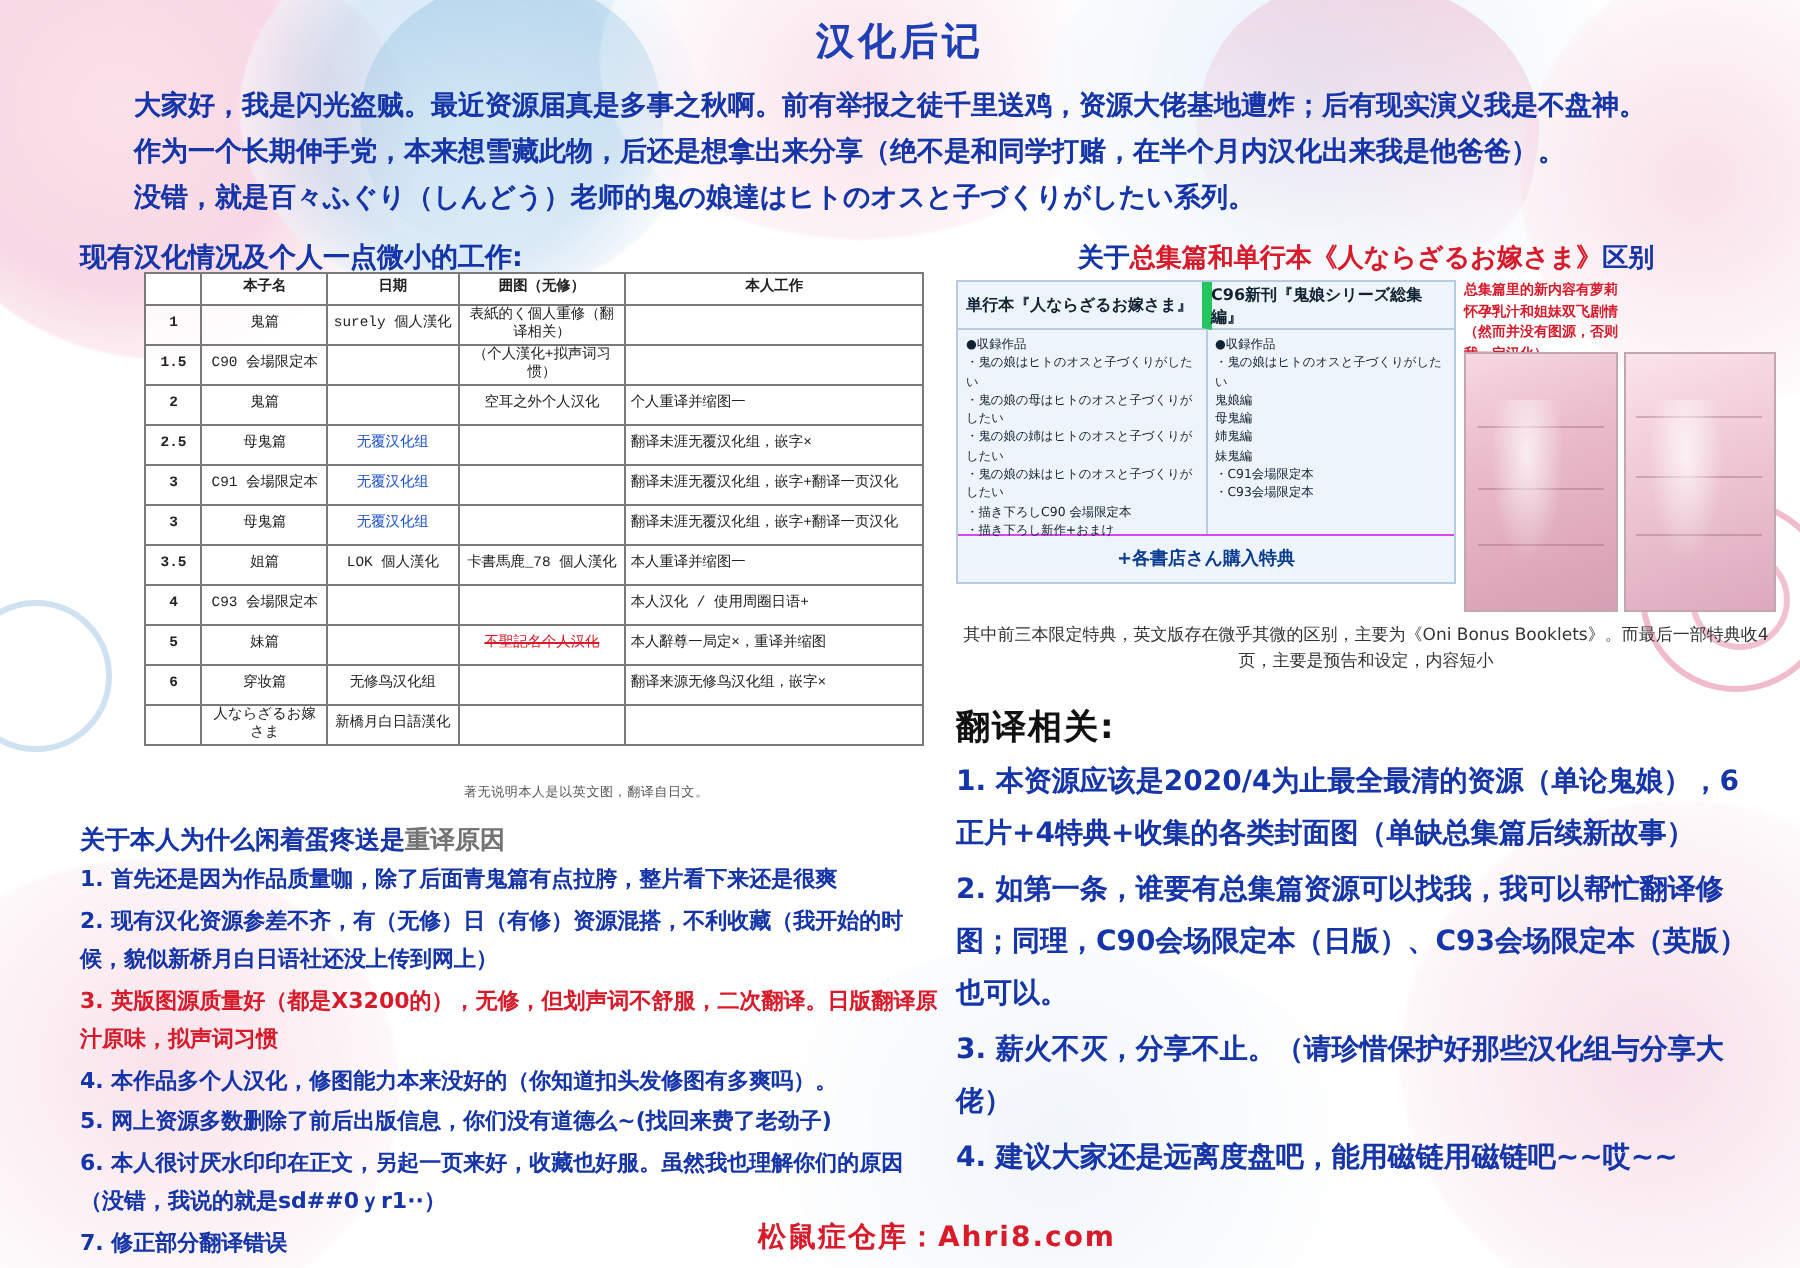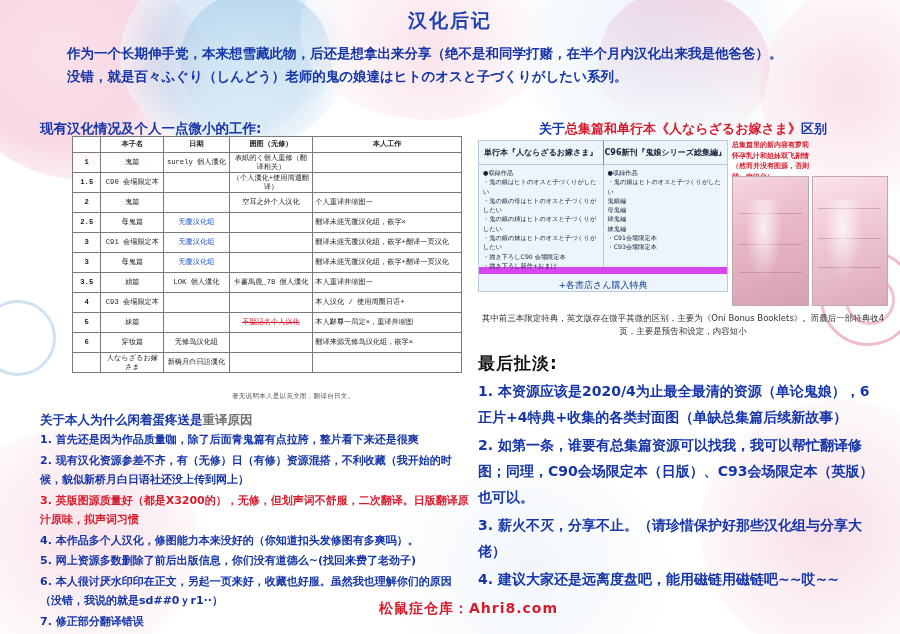--- a/index.html
+++ b/index.html
@@ -78,27 +78,27 @@
   .right-head .rd{color:#d81b2b;}
   .cmp-box{
     position:absolute;left:478px;top:140px;width:248px;height:150px;
     background:#eef4fb;border:1px solid #b9cbe0;
   }
   .cmp-box .cmp-top{display:flex;height:24px;}
   .cmp-box .cmp-top div{
     flex:1;border-bottom:1px solid #b9cbe0;display:flex;align-items:center;justify-content:center;
     font-size:8px;font-weight:bold;color:#123;
   }
-  .cmp-box .cmp-top div:first-child{border-right:1px solid #22c55e;}
+  .cmp-box .cmp-top div:first-child{border-right:5px solid #22c55e;}
   .cmp-cols{display:flex;height:102px;}
   .cmp-cols .col{flex:1;padding:3px 4px;font-size:6.2px;line-height:1.5;color:#123;}
   .cmp-cols .col:first-child{border-right:1px solid #b9cbe0;}
   .cmp-bonus{
     height:22px;display:flex;align-items:center;justify-content:center;
-    border-top:7px solid #d946ef;font-size:9px;font-weight:normal;color:#0b3d91;
+    border-top:1px solid #d946ef;font-size:9px;font-weight:bold;color:#0b3d91;
   }
   .cmp-note{
     position:absolute;left:478px;top:296px;width:248px;text-align:center;
     font-size:10.5px;font-weight:bold;color:#111;
   }
 
   .right-caption{
     position:absolute;left:732px;top:140px;width:80px;
     font-size:7px;line-height:1.5;color:#d81b2b;font-weight:bold;
   }
@@ -135,21 +135,21 @@
     position:absolute;left:478px;top:352px;
     font-size:17px;font-weight:bold;color:#111;letter-spacing:1px;
   }
   .final{
     position:absolute;left:478px;top:378px;width:400px;
     font-size:14px;line-height:26px;color:#1535a8;font-weight:bold;
   }
   .final div{margin-bottom:2px;}
 
   .footer{
-    position:absolute;left:0;right:0;bottom:16px;text-align:center;
+    position:absolute;left:0;right:0;bottom:6px;text-align:center;
     font-size:14px;font-weight:bold;color:#d81b2b;letter-spacing:1px;margin-left:37px;
   }
 </style>
 </head>
 <body>
 
 <div class="bg-art">
   <div class="blob b1"></div>
   <div class="blob b2"></div>
   <div class="blob b3"></div>
@@ -163,20 +163,21 @@
   <div class="swirl s1"></div>
   <div class="swirl s2"></div>
   <div class="swirl s3"></div>
 </div>
 
 <div class="page">
 
   <div class="doc-title">汉化后记</div>
 
   <div class="intro">
+    <p>大家好，我是闪光盗贼。最近资源届真是多事之秋啊。前有举报之徒千里送鸡，资源大佬基地遭炸；后有现实演义我是不盘神。</p>
     <p>作为一个长期伸手党，本来想雪藏此物，后还是想拿出来分享（绝不是和同学打赌，在半个月内汉化出来我是他爸爸）。</p>
     <p>没错，就是百々ふぐり（しんどう）老师的鬼の娘達はヒトのオスと子づくりがしたい系列。</p>
   </div>
 
   <div class="status-line">现有汉化情况及个人一点微小的工作:</div>
 
   <table class="tbl">
     <thead>
       <tr>
         <th class="c-idx"></th>
@@ -191,21 +192,21 @@
         <td class="c-idx">1</td>
         <td class="c-name">鬼篇</td>
         <td class="c-date">surely 個人漢化</td>
         <td class="c-cover">表紙的く個人重修（翻译相关）</td>
         <td class="c-work"></td>
       </tr>
       <tr>
         <td class="c-idx">1.5</td>
         <td class="c-name">C90 会場限定本</td>
         <td class="c-date"></td>
-        <td class="c-cover">（个人漢化+使用周週翻译）</td>
+        <td class="c-cover">（个人漢化+拟声词习惯）</td>
         <td class="c-work"></td>
       </tr>
       <tr>
         <td class="c-idx">2</td>
         <td class="c-name">鬼篇</td>
         <td class="c-date"></td>
         <td class="c-cover">空耳之外个人汉化</td>
         <td class="c-work">个人重译并缩图一</td>
       </tr>
       <tr>
@@ -325,21 +326,21 @@
   <div class="reasons">
     <div>1. 首先还是因为作品质量咖，除了后面青鬼篇有点拉胯，整片看下来还是很爽</div>
     <div>2. 现有汉化资源参差不齐，有（无修）日（有修）资源混搭，不利收藏（我开始的时候，貌似新桥月白日语社还没上传到网上）</div>
     <div class="rd">3. 英版图源质量好（都是X3200的），无修，但划声词不舒服，二次翻译。日版翻译原汁原味，拟声词习惯</div>
     <div>4. 本作品多个人汉化，修图能力本来没好的（你知道扣头发修图有多爽吗）。</div>
     <div>5. 网上资源多数删除了前后出版信息，你们没有道德么~(找回来费了老劲子)</div>
     <div>6. 本人很讨厌水印印在正文，另起一页来好，收藏也好服。虽然我也理解你们的原因（没错，我说的就是sd##0ｙr1··）</div>
     <div>7. 修正部分翻译错误</div>
   </div>
 
-  <div class="final-title">最后扯淡:</div>
+  <div class="final-title">翻译相关:</div>
   <div class="final">
     <div>1. 本资源应该是2020/4为止最全最清的资源（单论鬼娘），6正片+4特典+收集的各类封面图（单缺总集篇后续新故事）</div>
     <div>2. 如第一条，谁要有总集篇资源可以找我，我可以帮忙翻译修图；同理，C90会场限定本（日版）、C93会场限定本（英版）也可以。</div>
     <div>3. 薪火不灭，分享不止。（请珍惜保护好那些汉化组与分享大佬）</div>
     <div>4. 建议大家还是远离度盘吧，能用磁链用磁链吧~~哎~~</div>
   </div>
 
   <div class="footer">松鼠症仓库：Ahri8.com</div>
 </div>
 

